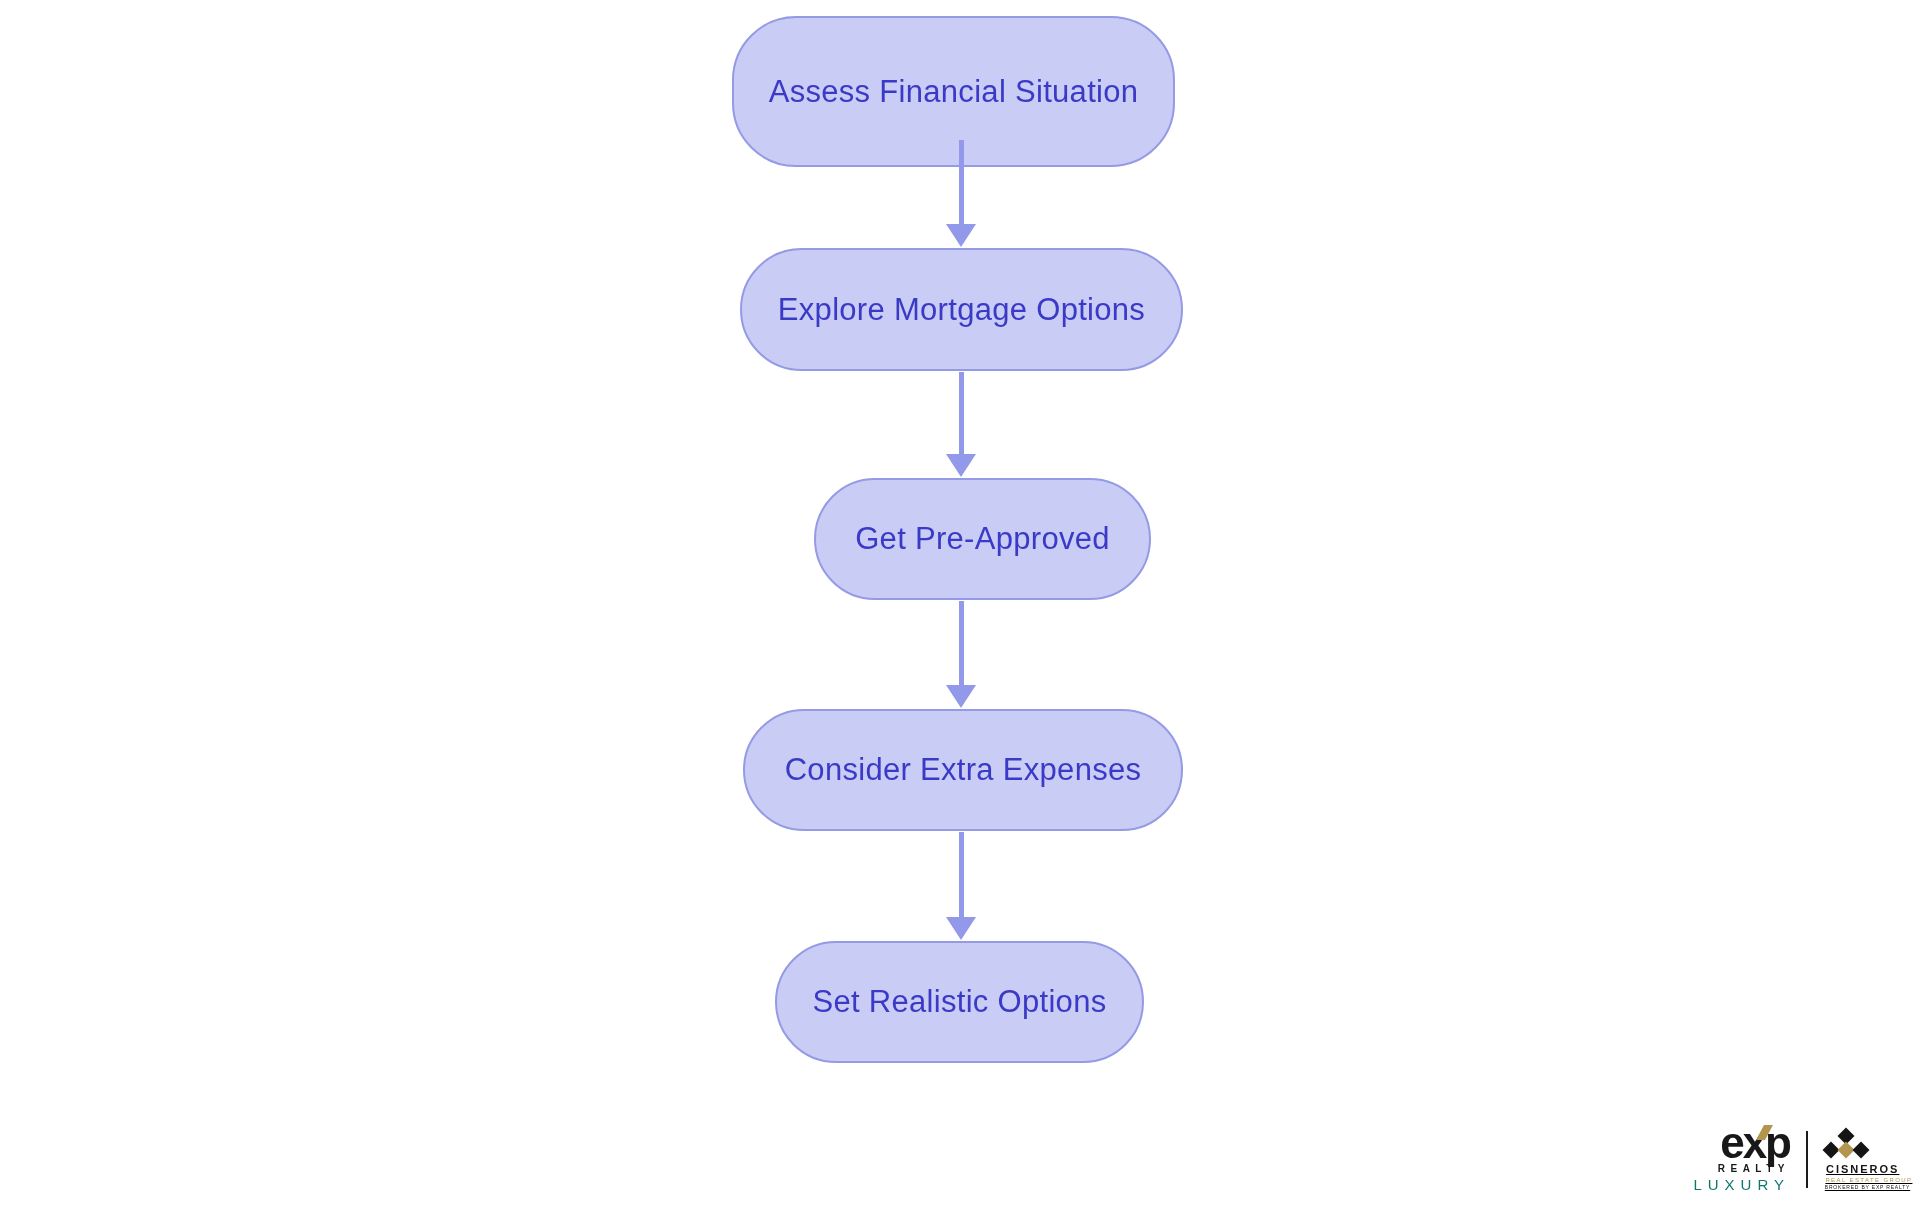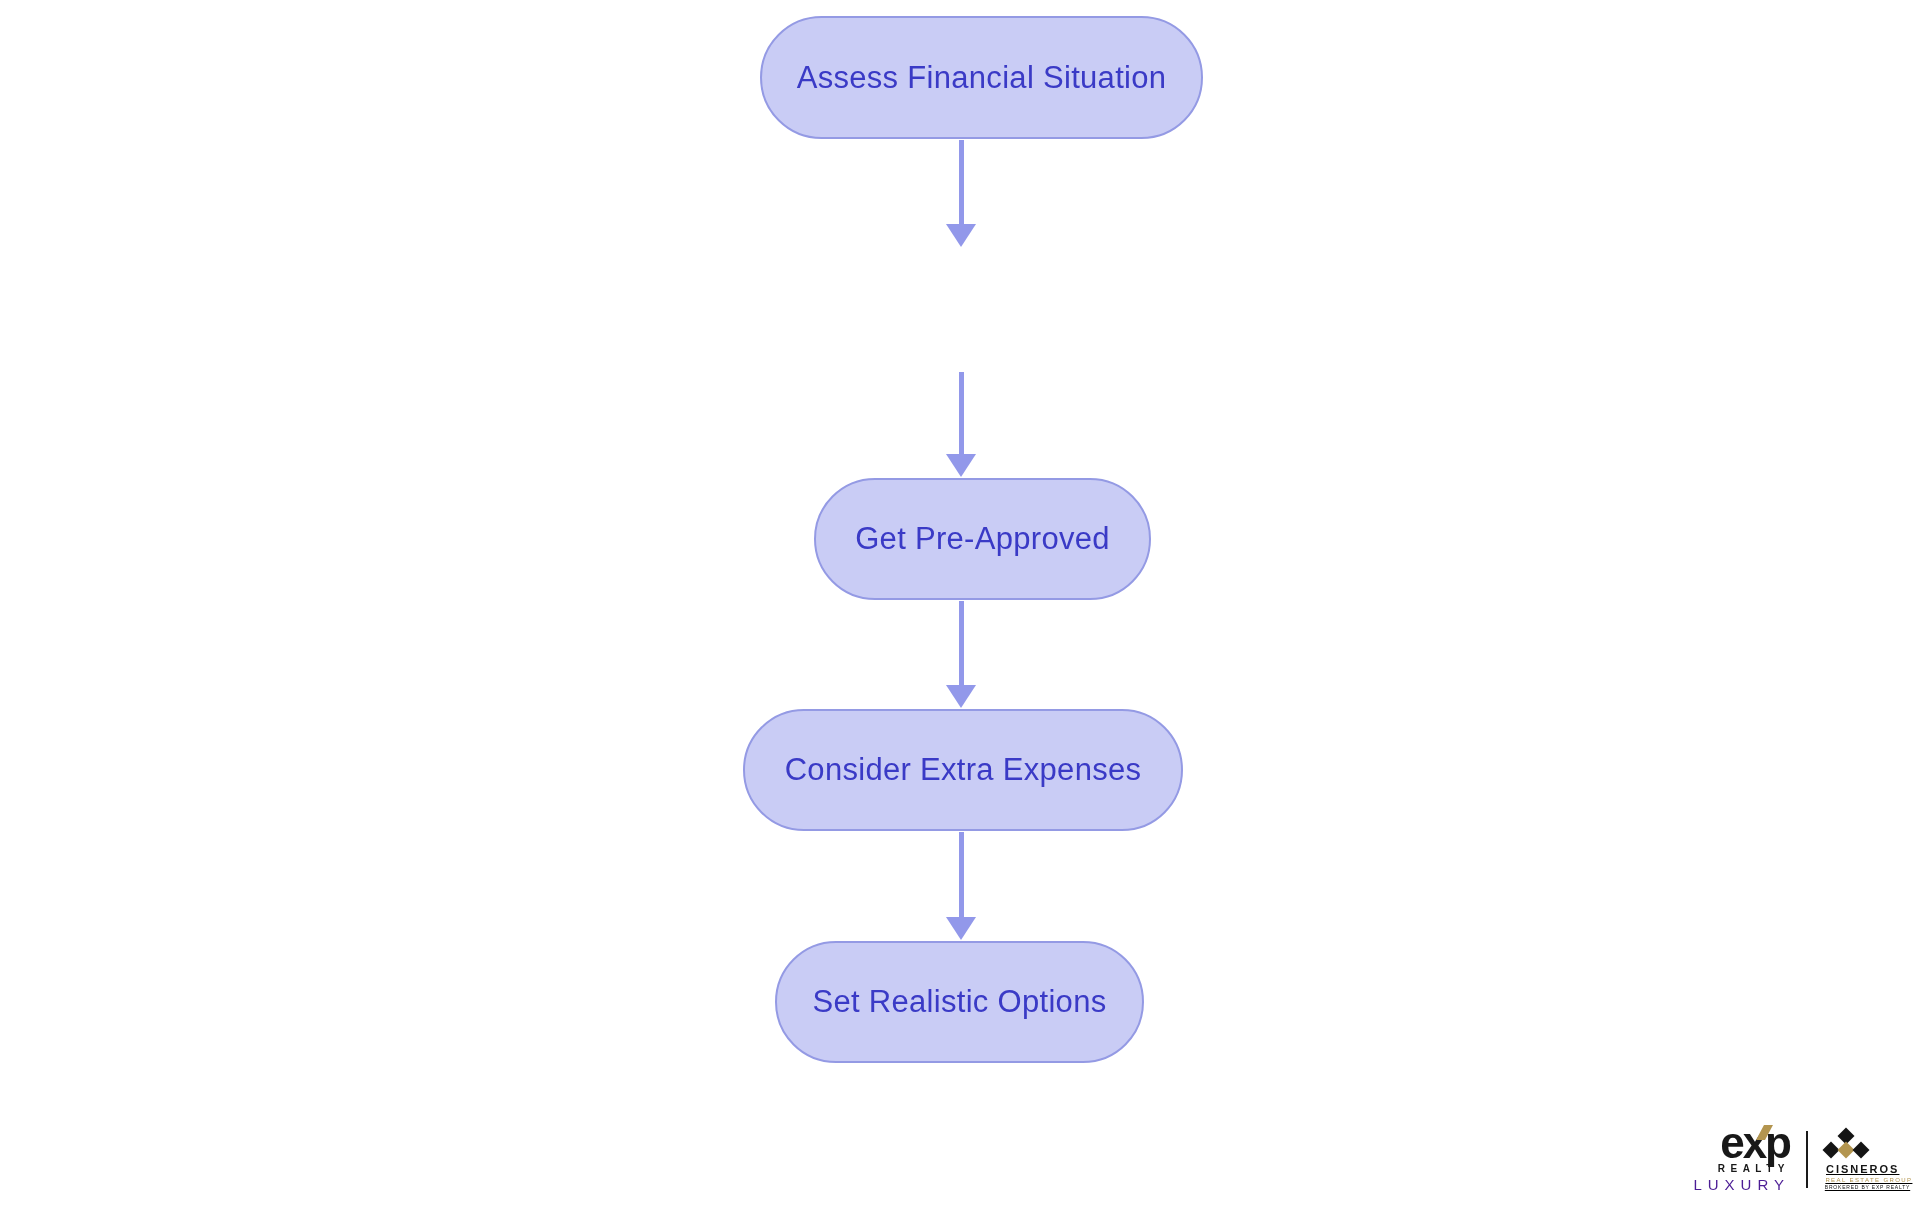--- a/index.html
+++ b/index.html
@@ -18,21 +18,21 @@
     background: #c9ccf5;
     border: 2px solid #949ae4;
     border-radius: 64px;
     display: flex; align-items: center; justify-content: center;
     color: #3a3ac6;
     font-size: 31px;
     letter-spacing: 0.3px;
     box-sizing: border-box;
     text-align: center;
   }
-  .node-1 { left: 760px; top: 16px;  width: 443px; height: 123px; }
+  .node-1 { left: 732px; top: 16px;  width: 443px; height: 151px; }
   .node-2 { left: 740px; top: 248px; width: 443px; height: 123px; }
   .node-3 { left: 814px; top: 478px; width: 337px; height: 122px; }
   .node-4 { left: 743px; top: 709px; width: 440px; height: 122px; }
   .node-5 { left: 775px; top: 941px; width: 369px; height: 122px; }
 
   
   .arrow { position: absolute; left: 946px; width: 30px; }
   .arrow::before {
     content: ""; position: absolute;
     left: 12.5px; top: 0; bottom: 18px; width: 5px;
@@ -65,21 +65,21 @@
     position: absolute; top: -1px; left: 40px;
     width: 9px; height: 15px;
     background: #b3954f;
     transform: skewX(-28deg);
   }
   .exp-realty {
     font-size: 10px; font-weight: bold; color: #181818;
     letter-spacing: 5.5px; margin-top: 3px; text-indent: 5.5px;
   }
   .exp-luxury {
-    font-size: 15px; color: #4c1d95;
+    font-size: 15px; color: #0f766e;
     letter-spacing: 6px; margin-top: 2px; text-indent: 6px;
   }
   .brand-divider { width: 2px; height: 57px; background: #1a1a1a; }
 
   .cisneros-logo { display: flex; flex-direction: column; align-items: flex-start; width: 96px; text-decoration: underline; }
   .diamonds { position: relative; width: 44px; height: 29px; margin-bottom: 4px; }
   .dmd { position: absolute; width: 12px; height: 12px; transform: rotate(45deg); background: #141414; }
   .dmd-top   { left: 16px; top: 0; }
   .dmd-left  { left: 1px;  top: 14px; }
   .dmd-mid   { left: 16px; top: 14px; background: #b3954f; }
@@ -92,20 +92,23 @@
 <body>
 
 <div class="canvas">
 
   <div class="node node-1">
     <span>Assess Financial Situation</span>
   </div>
 
   <div class="arrow arrow-1"></div>
 
+  <div class="node node-2">
+    <span>Explore Mortgage Options</span>
+  </div>
 
   <div class="arrow arrow-2"></div>
 
   <div class="node node-3">
     <span>Get Pre-Approved</span>
   </div>
 
   <div class="arrow arrow-3"></div>
 
   <div class="node node-4">

